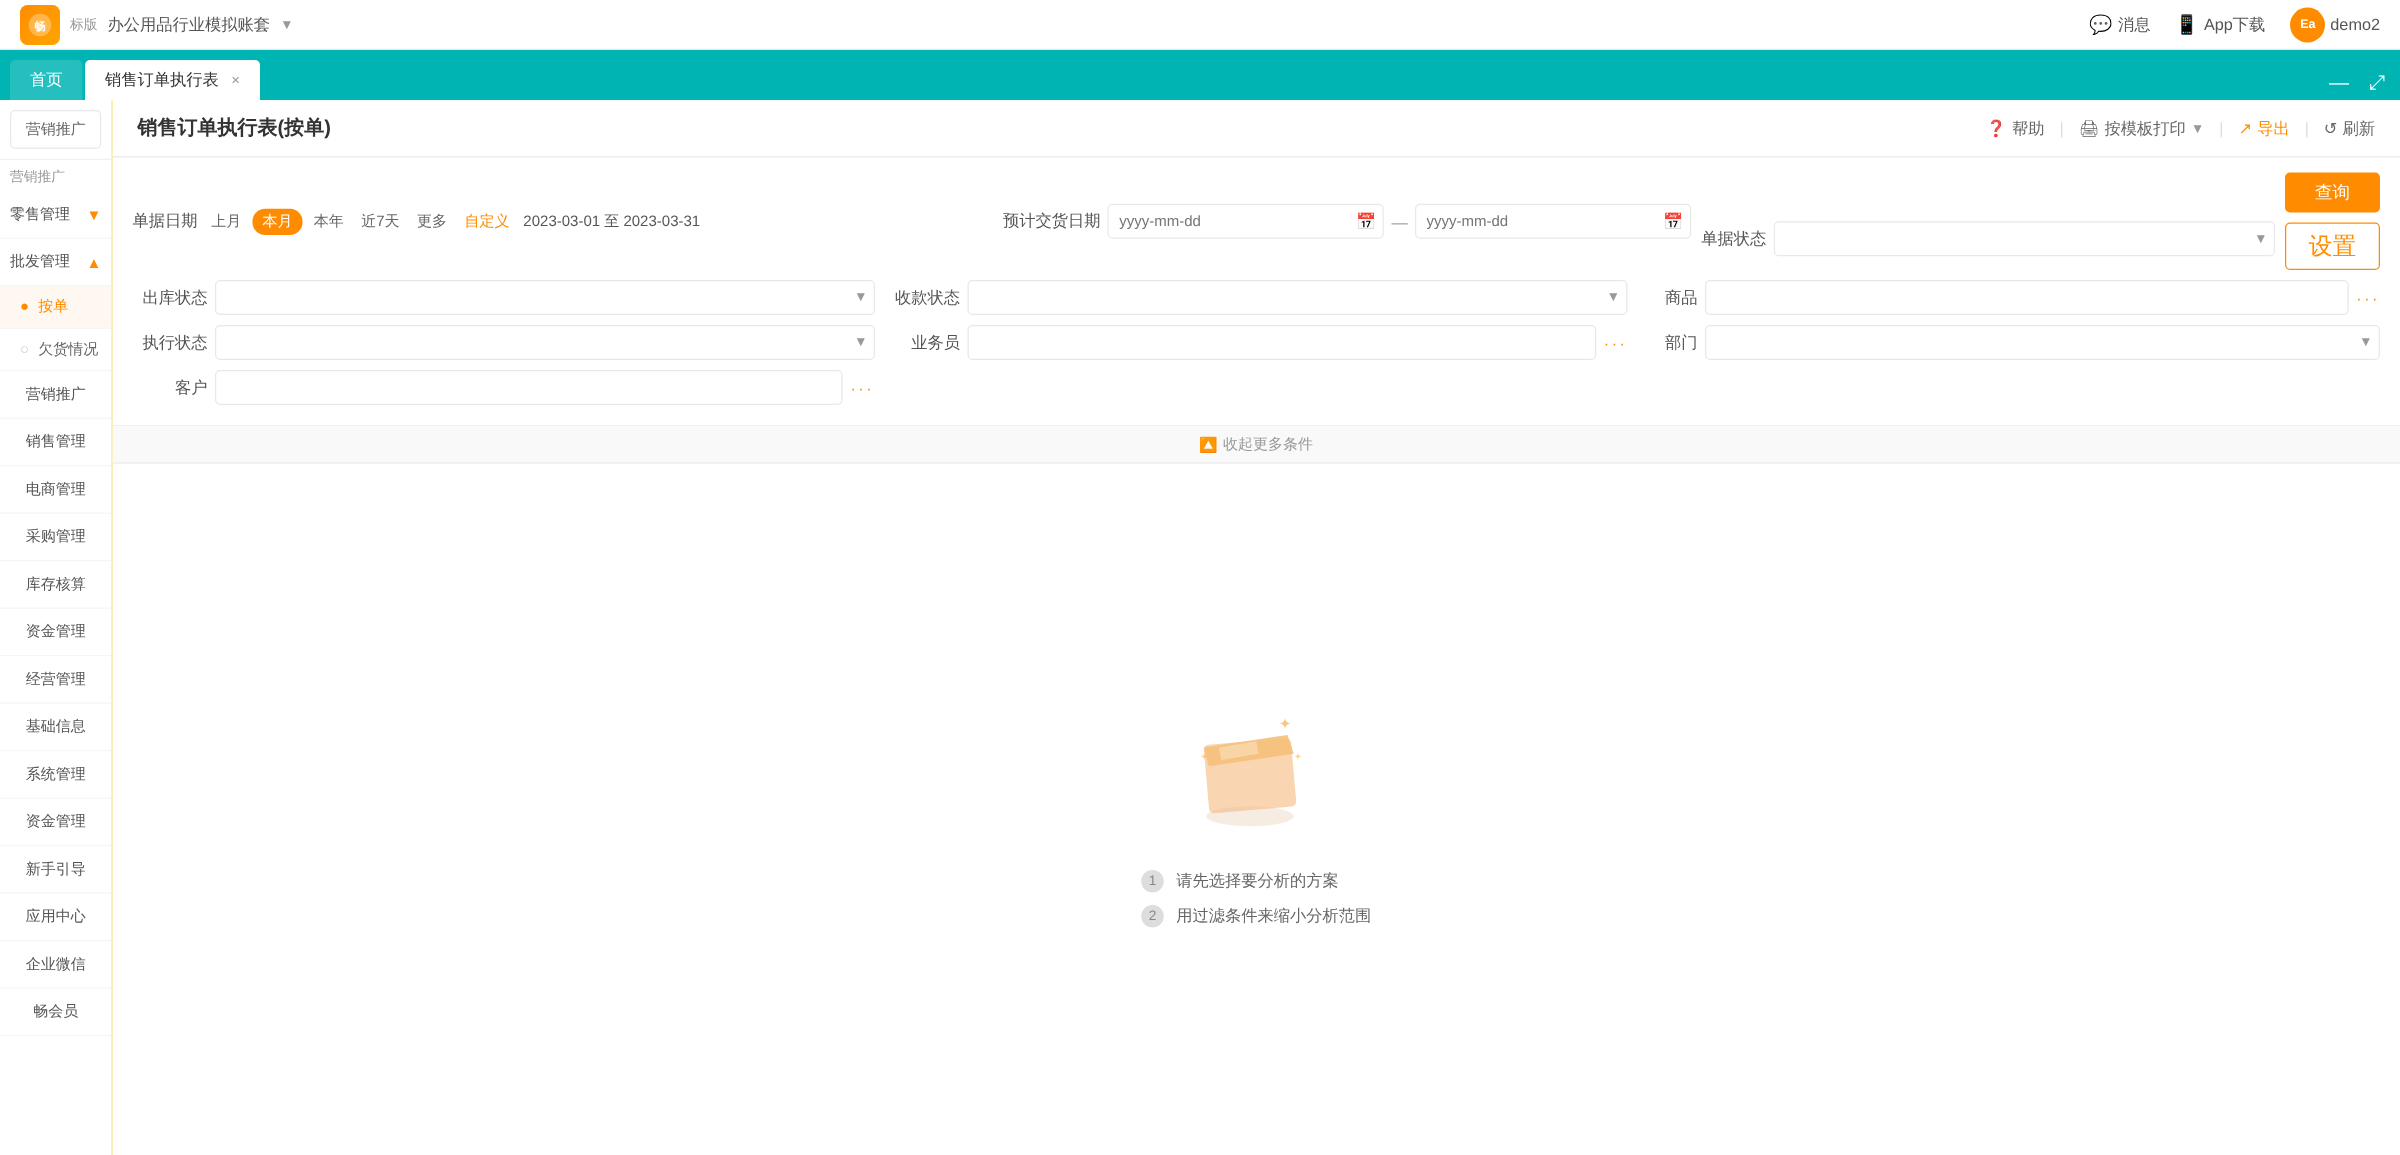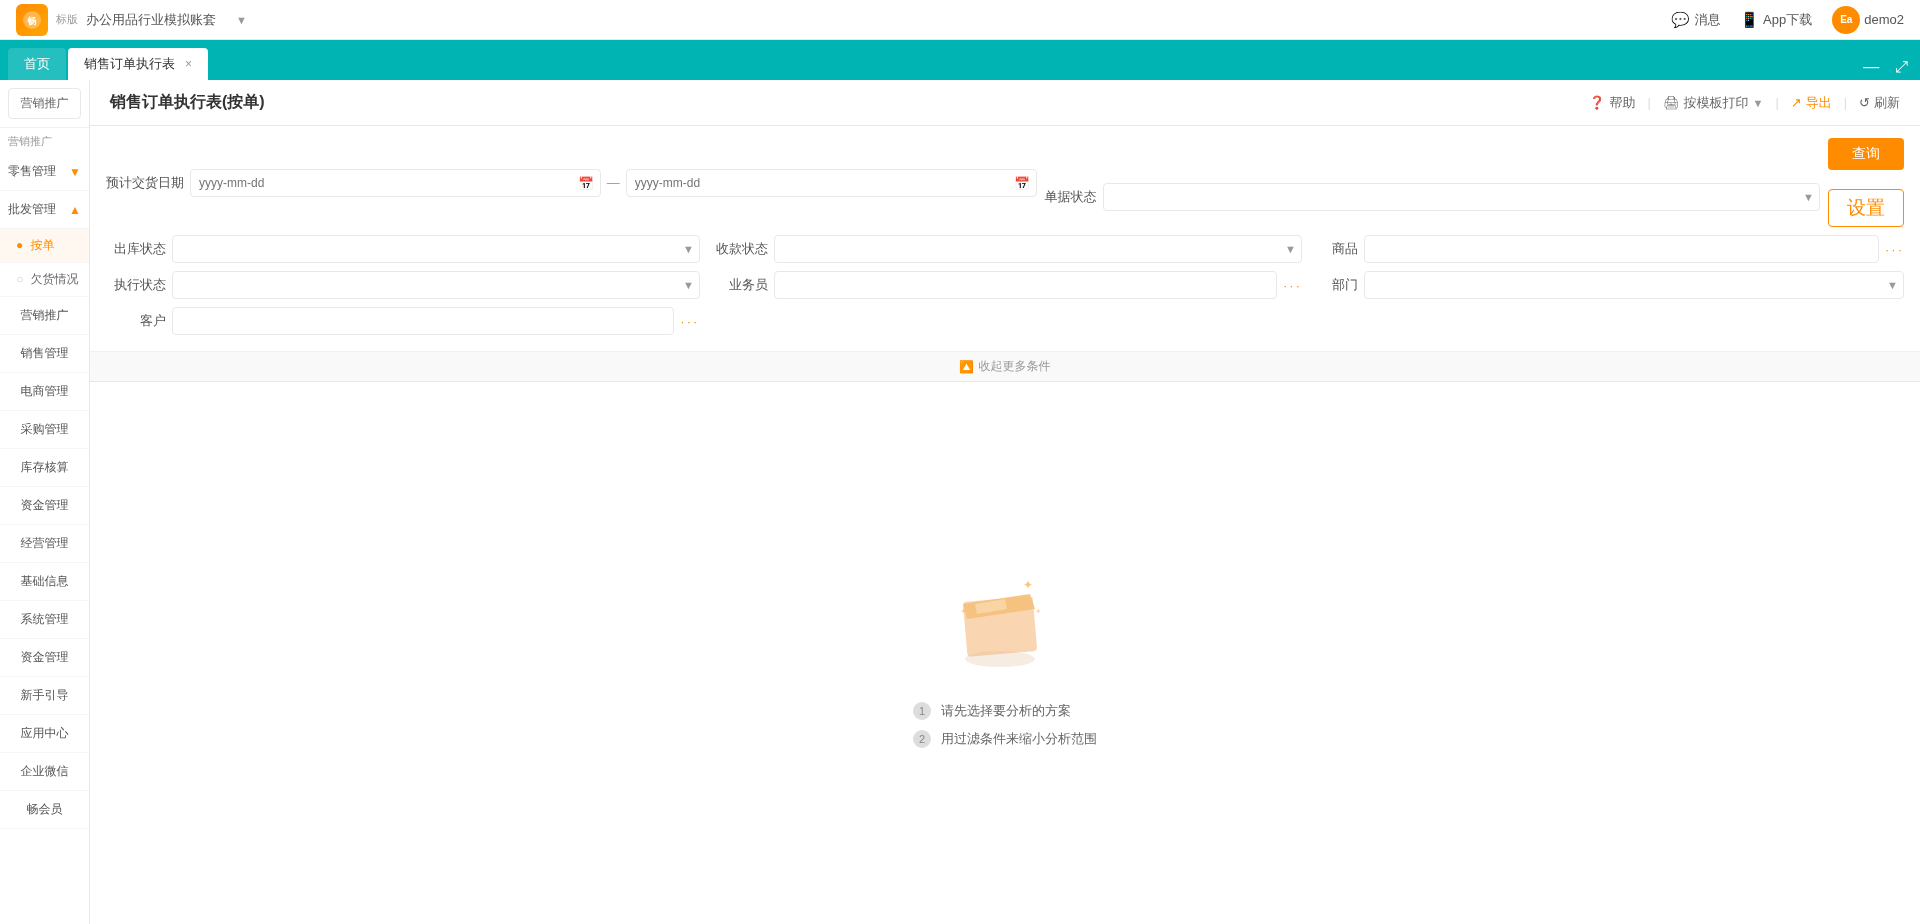--- a/index.html
+++ b/index.html
@@ -55,21 +55,21 @@
 
 <div class="topbar">
   <div class="topbar-left">
     <div class="topbar-logo">
       <svg width="20" height="20" viewBox="0 0 20 20">
         <circle cx="10" cy="10" r="9" fill="white" opacity="0.3"></circle>
         <text x="10" y="14" text-anchor="middle" fill="white" font-size="9" font-weight="bold">畅</text>
       </svg>
     </div>
     <div style="font-size:11px;color:#999;">标版</div>
-    <div style="display:flex;align-items:center;gap:20px;cursor:pointer;">
+    <div style="display:flex;align-items:center;gap:8px;cursor:pointer;">
       <span style="font-size:13px;color:#555;">办公用品行业模拟账套</span>
       <span style="color:#999;font-size:11px;">▼</span>
     </div>
   </div>
   <div class="topbar-right">
     <div class="topbar-right-item">
       <span style="font-size:15px;">💬</span>
       <span>消息</span>
     </div>
     <div class="topbar-right-item">
@@ -199,20 +199,32 @@
     </div>
 
     <div class="filter-section">
       <div style="display:flex;border-bottom:1px solid #f0f0f0;">
 
 
         <div style="flex:1;padding:12px 16px;">
 
           <div style="display:flex;align-items:center;gap:8px;margin-bottom:8px;">
 
+            <div style="display:flex;align-items:center;gap:6px;flex:1.5;">
+              <span style="font-size:13px;color:#555;white-space:nowrap;">单据日期</span>
+              <div style="display:flex;align-items:center;gap:4px;">
+                <span style="font-size:12px;color:#666;cursor:pointer;padding:2px 5px;">上月</span>
+                <span style="font-size:12px;color:white;cursor:pointer;padding:2px 8px;background:#ff8c00;border-radius:10px;">本月</span>
+                <span style="font-size:12px;color:#666;cursor:pointer;padding:2px 5px;">本年</span>
+                <span style="font-size:12px;color:#666;cursor:pointer;padding:2px 5px;">近7天</span>
+                <span style="font-size:12px;color:#666;cursor:pointer;padding:2px 5px;">更多</span>
+                <span style="font-size:12px;color:#ff8c00;cursor:pointer;padding:2px 5px;">自定义</span>
+              </div>
+              <span style="font-size:12px;color:#555;">2023-03-01 至 2023-03-31</span>
+            </div>
 
             <div style="display:flex;align-items:center;gap:6px;flex:1.2;">
               <span style="font-size:13px;color:#555;white-space:nowrap;">预计交货日期</span>
               <div style="position:relative;flex:1;">
                 <input type="text" style="width: 100%; height: 28px; border: 1px solid rgb(232, 232, 232); border-radius: 4px; padding: 0px 26px 0px 8px; font-size: 12px; color: rgb(187, 187, 187);" placeholder="yyyy-mm-dd">
                 <span style="position:absolute;right:6px;top:50%;transform:translateY(-50%);color:#ff8c00;font-size:13px;">📅</span>
               </div>
               <span style="color:#999;">—</span>
               <div style="position:relative;flex:1;">
                 <input type="text" style="width: 100%; height: 28px; border: 1px solid rgb(232, 232, 232); border-radius: 4px; padding: 0px 26px 0px 8px; font-size: 12px; color: rgb(187, 187, 187);" placeholder="yyyy-mm-dd">
@@ -223,21 +235,21 @@
             <div style="display:flex;align-items:center;gap:6px;flex:1;margin-top:28px;">
               <span style="font-size:13px;color:#555;white-space:nowrap;">单据状态</span>
               <div style="position:relative;flex:1;">
                 <select style="width:100%;height:28px;border:1px solid #e8e8e8;border-radius:4px;padding:0 24px 0 8px;font-size:13px;color:#333;background:#fff;appearance:none;">
                   <option value=""></option>
                 </select>
                 <span style="position:absolute;right:6px;top:50%;transform:translateY(-50%);color:#999;font-size:11px;pointer-events:none;">▼</span>
               </div>
             </div>
 
-            <div style="display:flex;flex-direction:column;gap:19px;">
+            <div style="display:flex;flex-direction:column;gap:8px;">
               <button class="btn-primary">查询</button>
               <button class="btn-setting">设置</button>
             </div>
           </div>
 
           <div style="display:flex;align-items:center;gap:8px;margin-bottom:8px;">
             <div style="display:flex;align-items:center;gap:6px;flex:1;">
               <span style="font-size:13px;color:#555;white-space:nowrap;min-width:60px;text-align:right;">出库状态</span>
               <div style="position:relative;flex:1;">
                 <select style="width:100%;height:28px;border:1px solid #e8e8e8;border-radius:4px;padding:0 24px 0 8px;font-size:13px;color:#333;background:#fff;appearance:none;">

